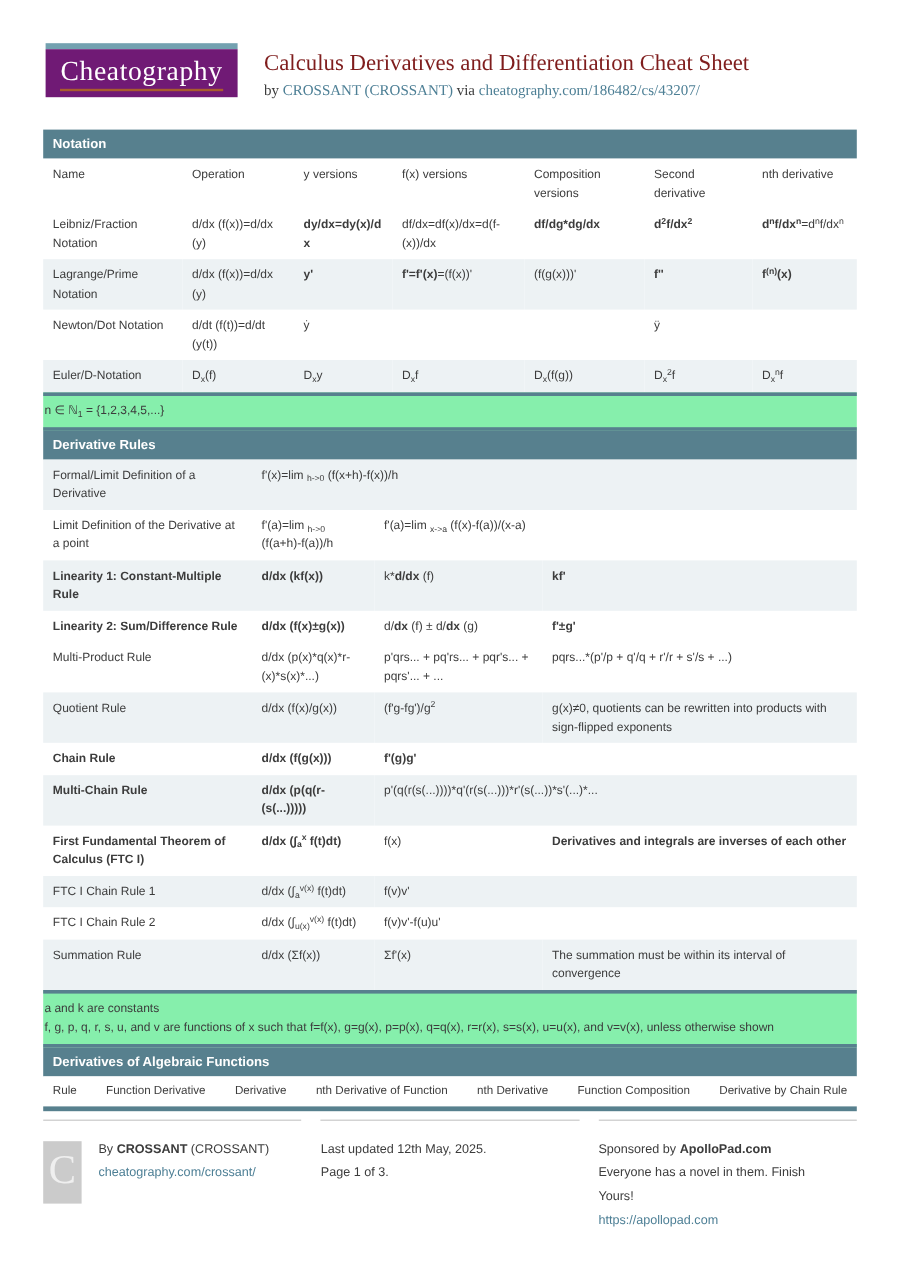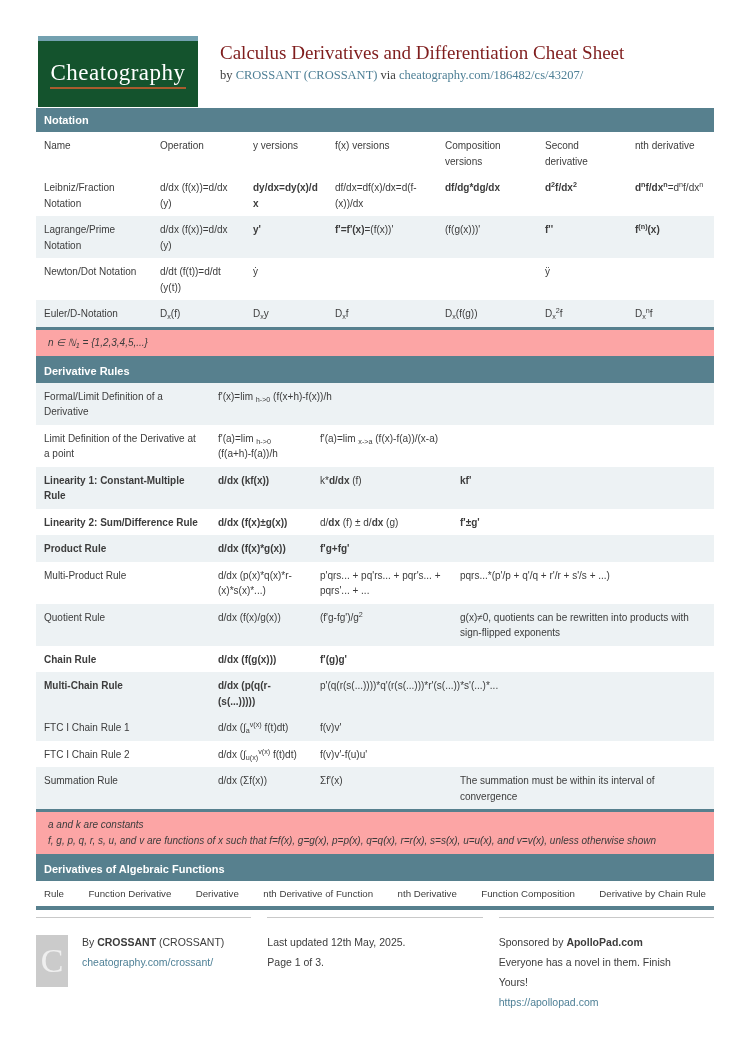--- a/index.html
+++ b/index.html
@@ -3,42 +3,42 @@
 <meta charset="utf-8">
 <style>
   * { margin:0; padding:0; box-sizing:border-box; }
   body { width:750px; height:1061px; background:#ffffff; font-family:"Liberation Sans", sans-serif; color:#3c3c3c; }
   .page { position:relative; width:750px; height:1061px; overflow:hidden; }
 
   
   .hdr { position:relative; height:108px; }
   .logo { position:absolute; left:38px; top:36px; width:160px; }
   .logo-strip { height:5px; background:#73a1b0; }
-  .logo-box { background:#14532d; height:66px; display:flex; align-items:center; justify-content:center; }
+  .logo-box { background:#701a75; height:40px; display:flex; align-items:center; justify-content:center; }
   .logo-text { font-family:"Liberation Serif", serif; color:#ffffff; font-size:23px; border-bottom:2px solid #a85c2e; padding-bottom:1px; letter-spacing:0.5px; }
   .hdr-text { position:absolute; left:220px; top:42px; font-family:"Liberation Serif", serif; }
   .hdr-title { color:#7f1d1d; font-size:19px; font-weight:normal; }
   .hdr-sub { font-size:12.5px; color:#3c3c3c; margin-top:4px; }
   .hdr-sub a { color:#4d7f95; text-decoration:none; }
 
   .content { margin:0 36px; width:678px; }
 
   
   .secbar { background:#57808e; color:#ffffff; font-size:11px; font-weight:bold; height:24px; line-height:24px; padding-left:8px; }
 
   
   table { width:678px; border-collapse:collapse; table-layout:fixed; font-size:10px; }
   td { vertical-align:top; padding:6px 8px 5px 8px; line-height:1.55; word-wrap:break-word; }
   tr.shade { background:#edf2f4; }
   b { font-weight:bold; }
   sub, sup { font-size:0.72em; line-height:0; }
   sub { vertical-align:-0.3em; }
   sup { vertical-align:0.5em; }
 
-  .footnote { background:#fca5a5; border-top:3px solid #57808e; border-bottom:3px solid #57808e; font-size:10px; padding:5px 12px; line-height:1.6;font-style:italic; }
+  .footnote { background:#86efac; border-top:3px solid #57808e; border-bottom:3px solid #57808e; font-size:10px; padding:5px 1px; line-height:1.6; }
   .sec { }
 
   
   .alg-heads { display:flex; justify-content:space-between; font-size:9.7px; padding:7px 8px; border-bottom:4px solid #57808e; background:#ffffff; }
 
   
   .pfooter { display:flex; gap:16px; margin-top:7px; }
   .fcol { flex:1; border-top:1px solid #c9c9c9; padding-top:15px; font-size:10.5px; line-height:1.9; }
   .fcol a { color:#4d7f95; text-decoration:none; }
   .fcol1 { display:flex; gap:14px; }
@@ -156,25 +156,20 @@
           <td><b>d/dx (kf(x))</b></td>
           <td>k*<b>d/dx</b> (f)</td>
           <td><b>kf'</b></td>
         </tr>
         <tr>
           <td><b>Linearity 2: Sum/Difference Rule</b></td>
           <td><b>d/dx (f(x)±g(x))</b></td>
           <td>d/<b>dx</b> (f) ± d/<b>dx</b> (g)</td>
           <td><b>f'±g'</b></td>
         </tr>
-        <tr class="shade">
-          <td><b>Product Rule</b></td>
-          <td><b>d/dx (f(x)*g(x))</b></td>
-          <td colspan="2"><b>f'g+fg'</b></td>
-        </tr>
         <tr>
           <td>Multi-Product Rule</td>
           <td>d/dx (p(x)*q(x)*r-(x)*s(x)*...)</td>
           <td>p'qrs... + pq'rs... + pqr's... + pqrs'... + ...</td>
           <td>pqrs...*(p'/p + q'/q + r'/r + s'/s + ...)</td>
         </tr>
         <tr class="shade">
           <td>Quotient Rule</td>
           <td>d/dx (f(x)/g(x))</td>
           <td>(f'g-fg')/g<sup>2</sup></td>
@@ -182,20 +177,26 @@
         </tr>
         <tr>
           <td><b>Chain Rule</b></td>
           <td><b>d/dx (f(g(x)))</b></td>
           <td colspan="2"><b>f'(g)g'</b></td>
         </tr>
         <tr class="shade">
           <td><b>Multi-Chain Rule</b></td>
           <td><b>d/dx (p(q(r-(s(...)))))</b></td>
           <td colspan="2">p'(q(r(s(...))))*q'(r(s(...)))*r'(s(...))*s'(...)*...</td>
+        </tr>
+        <tr>
+          <td><b>First Fundamental Theorem of Calculus (FTC I)</b></td>
+          <td><b>d/dx (∫<sub>a</sub><sup>x</sup> f(t)dt)</b></td>
+          <td>f(x)</td>
+          <td><b>Derivatives and integrals are inverses of each other</b></td>
         </tr>
         <tr class="shade">
           <td>FTC I Chain Rule 1</td>
           <td>d/dx (∫<sub>a</sub><sup>v(x)</sup> f(t)dt)</td>
           <td colspan="2">f(v)v'</td>
         </tr>
         <tr>
           <td>FTC I Chain Rule 2</td>
           <td>d/dx (∫<sub>u(x)</sub><sup>v(x)</sup> f(t)dt)</td>
           <td colspan="2">f(v)v'-f(u)u'</td>

